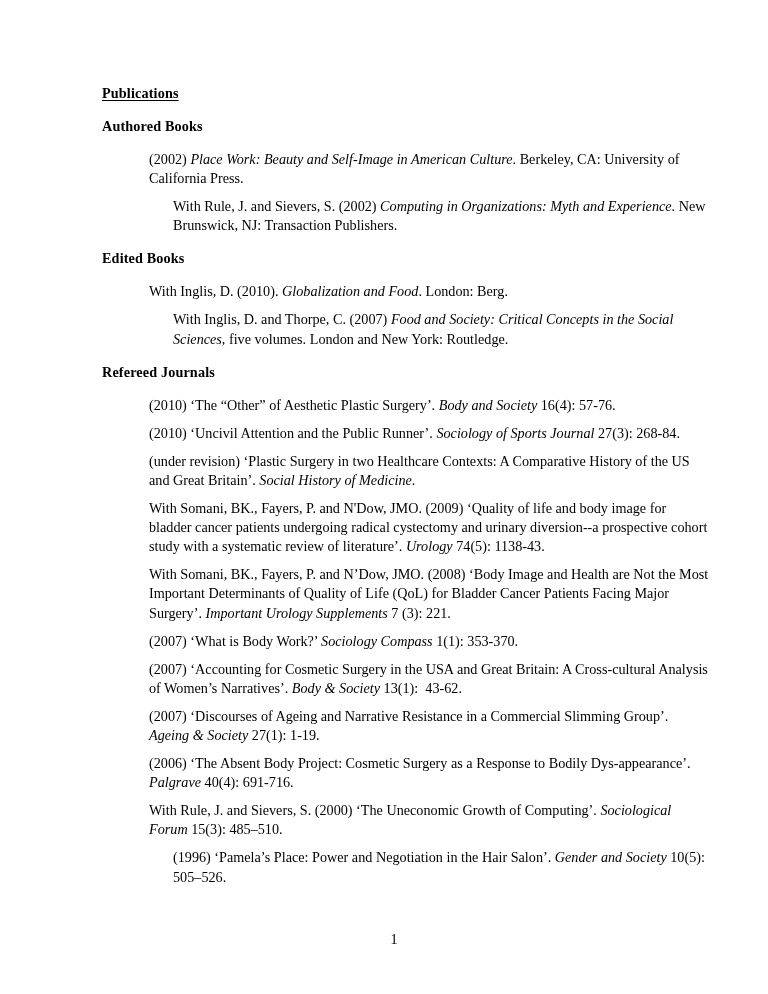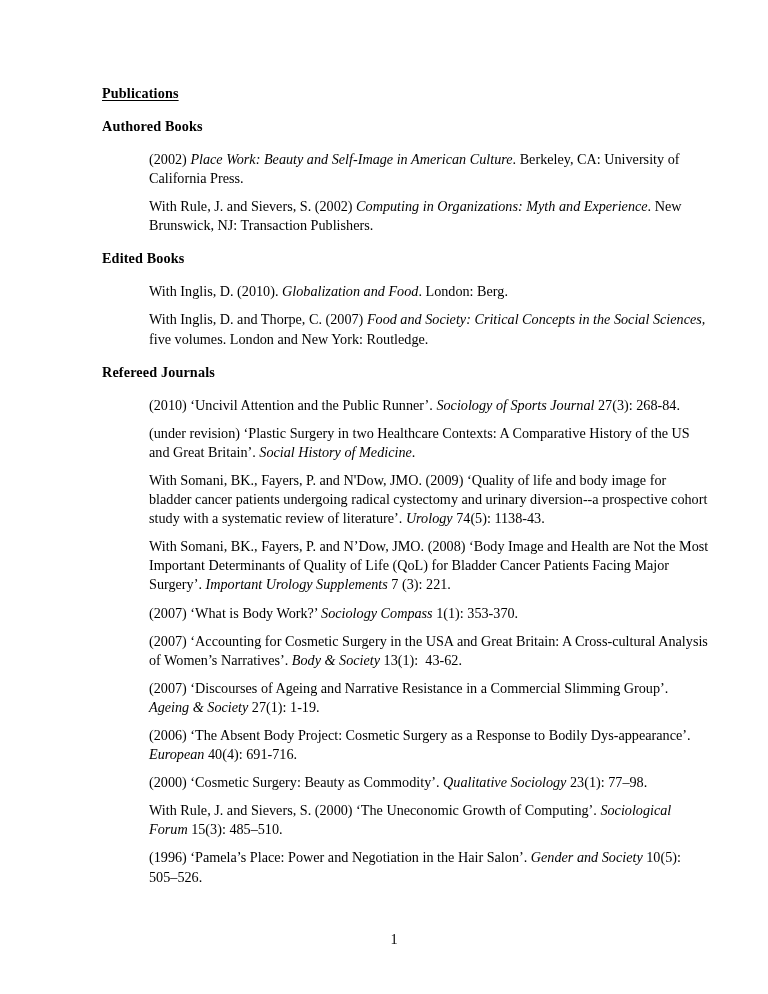--- a/index.html
+++ b/index.html
@@ -54,20 +54,21 @@
   }
   .entry {
     font-size: 14.2px;
     line-height: 19.1px;
     margin: 0 0 9px 0;
     text-align: left;
     white-space: pre-wrap;
   }
   .entry:last-child {
     margin-bottom: 0;
+    margin-left: 24px;
   }
   .it {
     font-style: italic;
   }
   .page-number {
     position: absolute;
     left: 0;
     top: 930px;
     width: 768px;
     text-align: center;
@@ -95,29 +96,29 @@
         <div class="section-heading">Edited Books</div>
         <div class="gap-after-heading"></div>
         <div class="entries">
           <div class="entry"><span>With Inglis, D. (2010). </span><span class="it">Globalization and Food</span><span>. London: Berg.</span></div>
           <div class="entry"><span>With Inglis, D. and Thorpe, C. (2007) </span><span class="it">Food and Society: Critical Concepts in the Social Sciences,</span><span> five volumes. London and New York: Routledge.</span></div>
         </div>
         <div class="gap-before-heading"></div>
         <div class="section-heading">Refereed Journals</div>
         <div class="gap-after-heading"></div>
         <div class="entries">
+          <div class="entry"><span>(2010) ‘The “Other” of Aesthetic Plastic Surgery’. </span><span class="it">Body and Society</span><span> 16(4): 57-76.</span></div>
           <div class="entry"><span>(2010) ‘Uncivil Attention and the Public Runner’. </span><span class="it">Sociology of Sports Journal</span><span> 27(3): 268-84.</span></div>
           <div class="entry"><span>(under revision) ‘Plastic Surgery in two Healthcare Contexts: A Comparative History of the US and Great Britain’. </span><span class="it">Social History of Medicine</span><span>.</span></div>
           <div class="entry"><span>With Somani, BK., Fayers, P. and N'Dow, JMO. (2009) ‘Quality of life and body image for bladder cancer patients undergoing radical cystectomy and urinary diversion--a prospective cohort study with a systematic review of literature’. </span><span class="it">Urology</span><span> 74(5): 1138-43.</span></div>
           <div class="entry"><span>With Somani, BK., Fayers, P. and N’Dow, JMO. (2008) ‘Body Image and Health are Not the Most Important Determinants of Quality of Life (QoL) for Bladder Cancer Patients Facing Major Surgery’. </span><span class="it">Important Urology Supplements</span><span> 7 (3): 221.</span></div>
           <div class="entry"><span>(2007) ‘What is Body Work?’ </span><span class="it">Sociology Compass</span><span> 1(1): 353-370.</span></div>
           <div class="entry"><span>(2007) ‘Accounting for Cosmetic Surgery in the USA and Great Britain: A Cross-cultural Analysis of Women’s Narratives’. </span><span class="it">Body &amp; Society</span><span> 13(1):  43-62.</span></div>
           <div class="entry"><span>(2007) ‘Discourses of Ageing and Narrative Resistance in a Commercial Slimming Group’. </span><span class="it">Ageing &amp; Society</span><span> 27(1): 1-19.</span></div>
-          <div class="entry"><span>(2006) ‘The Absent Body Project: Cosmetic Surgery as a Response to Bodily Dys-appearance’. </span><span class="it">European</span><span> 40(4): 691-716.</span></div>
-          <div class="entry"><span>(2000) ‘Cosmetic Surgery: Beauty as Commodity’. </span><span class="it">Qualitative Sociology</span><span> 23(1): 77–98.</span></div>
+          <div class="entry"><span>(2006) ‘The Absent Body Project: Cosmetic Surgery as a Response to Bodily Dys-appearance’. </span><span class="it">Palgrave</span><span> 40(4): 691-716.</span></div>
           <div class="entry"><span>With Rule, J. and Sievers, S. (2000) ‘The Uneconomic Growth of Computing’. </span><span class="it">Sociological Forum</span><span> 15(3): 485–510.</span></div>
           <div class="entry"><span>(1996) ‘Pamela’s Place: Power and Negotiation in the Hair Salon’. </span><span class="it">Gender and Society</span><span> 10(5): 505–526.</span></div>
         </div>
       </div>
 
   </div>
 
   <div class="page-number">1</div>
 </div>
 

